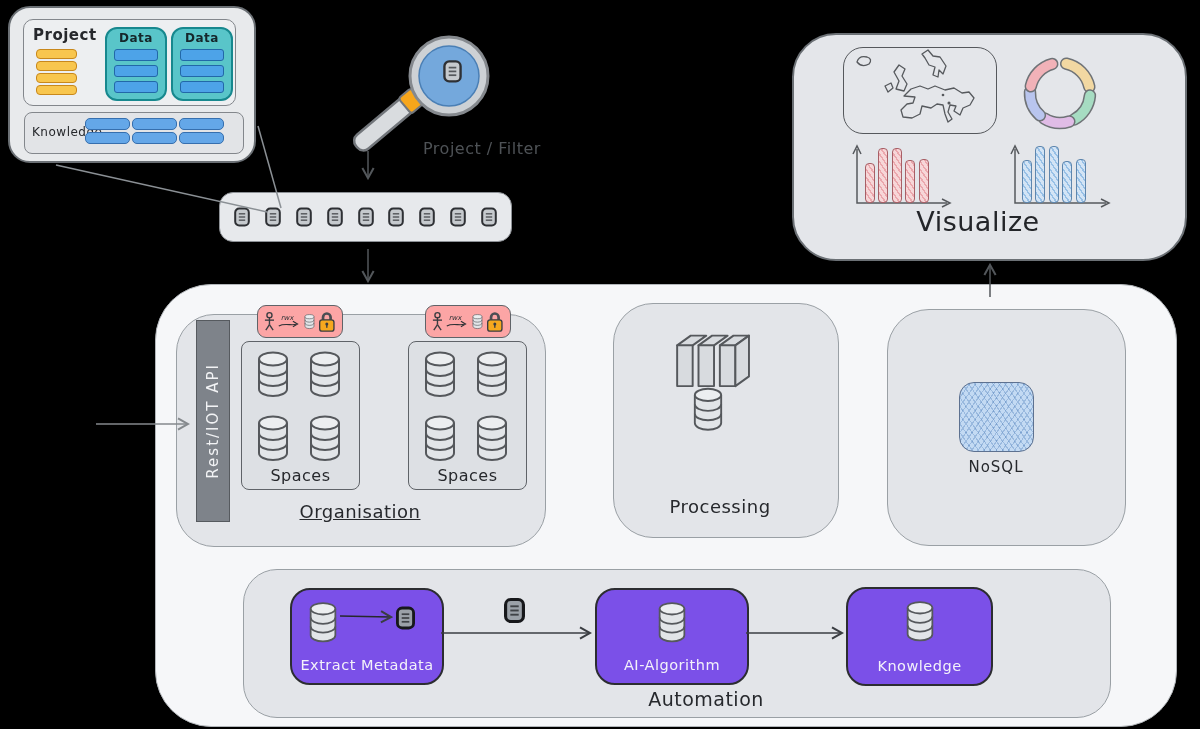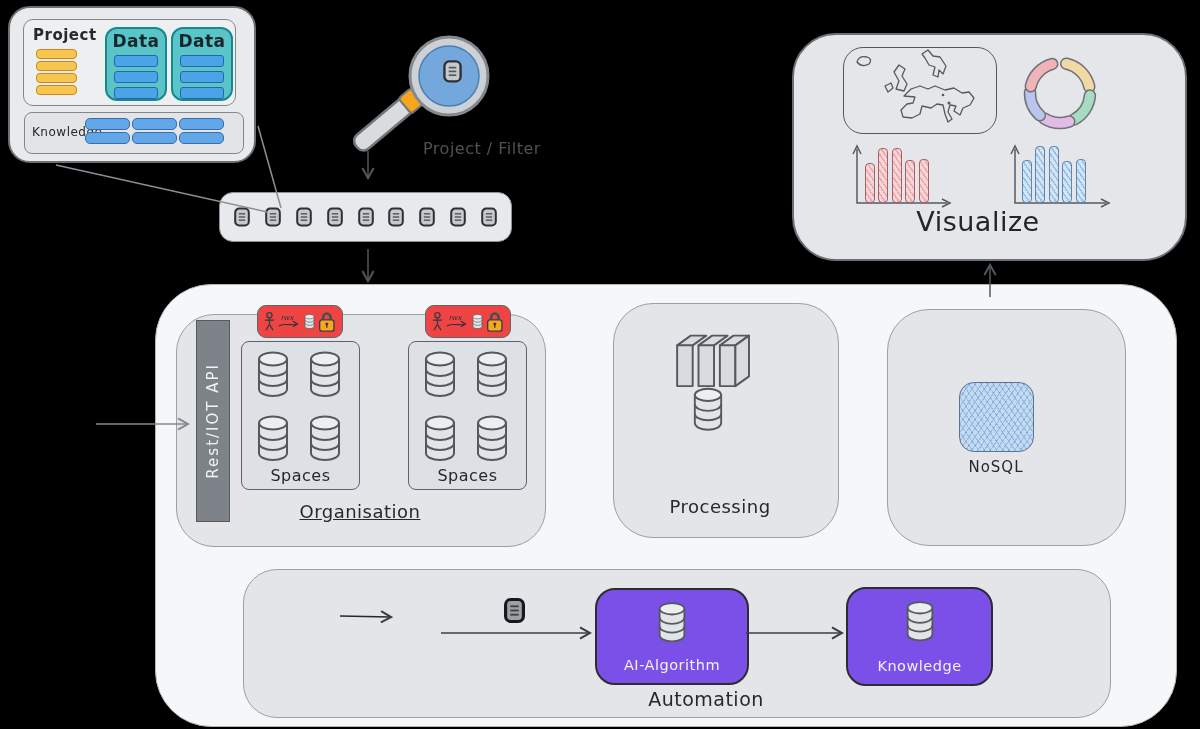--- a/index.html
+++ b/index.html
@@ -6,36 +6,36 @@
   .stage{position:relative;width:1200px;height:729px;background:#000;overflow:hidden;
          font-family:"DejaVu Sans",sans-serif;color:#26282c;}
   .abs{position:absolute;}
   .hw{letter-spacing:.5px;}
 
   
   .project-card{background:#e8eaec;border:2px solid #6b7075;border-radius:22px;}
   .inner-panel{background:#edeff1;border:1.5px solid #83878c;border-radius:10px;}
   .ybar{width:39px;height:8px;background:#f8c64e;border:1.5px solid #c8881c;border-radius:4px;}
   .data-box{width:58px;height:70px;background:#59c5c9;border:2px solid #17888e;border-radius:12px;text-align:center;}
-  .data-box .data-label{font-size:17px;font-weight:bold;color:#15272b;margin-top:2px;}
+  .data-box .data-label{font-size:12px;font-weight:bold;color:#15272b;margin-top:2px;}
   .bbar{width:42px;height:10px;background:#4da3e8;border:1.5px solid #2268a8;border-radius:3px;margin:4px auto 0;}
   .knowledge-panel{background:#e2e4e7;border:1.5px solid #83878c;border-radius:8px;}
   .k-label{font-size:12px;}
   .kbar{position:absolute;width:43px;height:10px;background:#64a7e8;border:1.5px solid #366fae;border-radius:5px;}
 
   
   .doc-strip{background:#e7e9ec;border:1.5px solid #8d9196;border-radius:14px;
              display:flex;align-items:center;justify-content:space-between;padding:0 14px;box-sizing:border-box;}
 
   
   .platform{background:#f6f7f9;border:1.5px solid #b2b6ba;border-radius:56px;}
   .section{background:#e3e5e9;border:1px solid #9aa0a5;}
   .api-bar{background:#7e838a;border:1px solid #565a5f;display:flex;align-items:center;justify-content:center;}
   .api-bar span{writing-mode:vertical-rl;transform:rotate(180deg);color:#f2f3f5;font-size:15px;letter-spacing:2px;}
-  .acl-pill{background:#ef4444;border:1.5px solid #5f6368;border-radius:9px;
+  .acl-pill{background:#fca5a5;border:1.5px solid #5f6368;border-radius:9px;
             display:flex;align-items:center;gap:3px;padding:3px 6px;box-sizing:border-box;}
   .spaces-box{background:#dde0e4;border:1.5px solid #5f6368;border-radius:8px;}
   .spaces-label{font-size:16px;text-align:center;}
   .title-lg{font-size:22px;text-align:center;}
   .label-md{font-size:18px;text-align:center;}
   .label-sm{font-size:14.5px;text-align:center;letter-spacing:1px;}
   .nosql-sq{background-color:#c3daf3;border:1.5px solid #5d7190;border-radius:15px;
     background-image:repeating-linear-gradient(55deg,rgba(58,110,175,.30) 0 1px,transparent 1px 5px),
                      repeating-linear-gradient(-55deg,rgba(58,110,175,.30) 0 1px,transparent 1px 5px);}
 
@@ -259,20 +259,29 @@
   <svg class="abs" style="left:692px;top:386px;" width="32" height="46" viewBox="0 0 34 48">
       <use href="#sym-db"></use>
     </svg>
   <div class="label-md hw abs" style="left:640px;top:496px;width:160px;">Processing</div>
 
   <div class="section abs" style="left:887px;top:309px;width:237px;height:235px;border-radius:42px;"></div>
   <div class="nosql-sq abs" style="left:959px;top:382px;width:73px;height:68px;"></div>
   <div class="label-sm hw abs" style="left:936px;top:458px;width:120px;font-size:15px;">NoSQL</div>
 
   <div class="section abs" style="left:243px;top:569px;width:866px;height:147px;border-radius:34px;"></div>
+  <div class="step-box abs" style="left:290px;top:588px;width:150px;height:93px;">
+    <svg class="abs" style="left:16px;top:10px;" width="30" height="44" viewBox="0 0 34 48">
+        <use href="#sym-db"></use>
+      </svg>
+    <svg class="abs" style="left:104px;top:16px;" width="19" height="24" viewBox="0 0 20 24">
+        <use href="#sym-file-dark"></use>
+      </svg>
+    <div class="step-label hw">Extract Metadata</div>
+  </div>
   <svg class="abs" style="left:504px;top:597px;" width="21" height="27" viewBox="0 0 20 24">
       <use href="#sym-file-dark"></use>
     </svg>
   <div class="step-box abs" style="left:595px;top:588px;width:150px;height:93px;">
     <svg class="abs" style="left:60px;top:10px;" width="30" height="44" viewBox="0 0 34 48">
         <use href="#sym-db"></use>
       </svg>
     <div class="step-label hw">AI-Algorithm</div>
   </div>
   <div class="step-box abs" style="left:846px;top:587px;width:143px;height:95px;">

